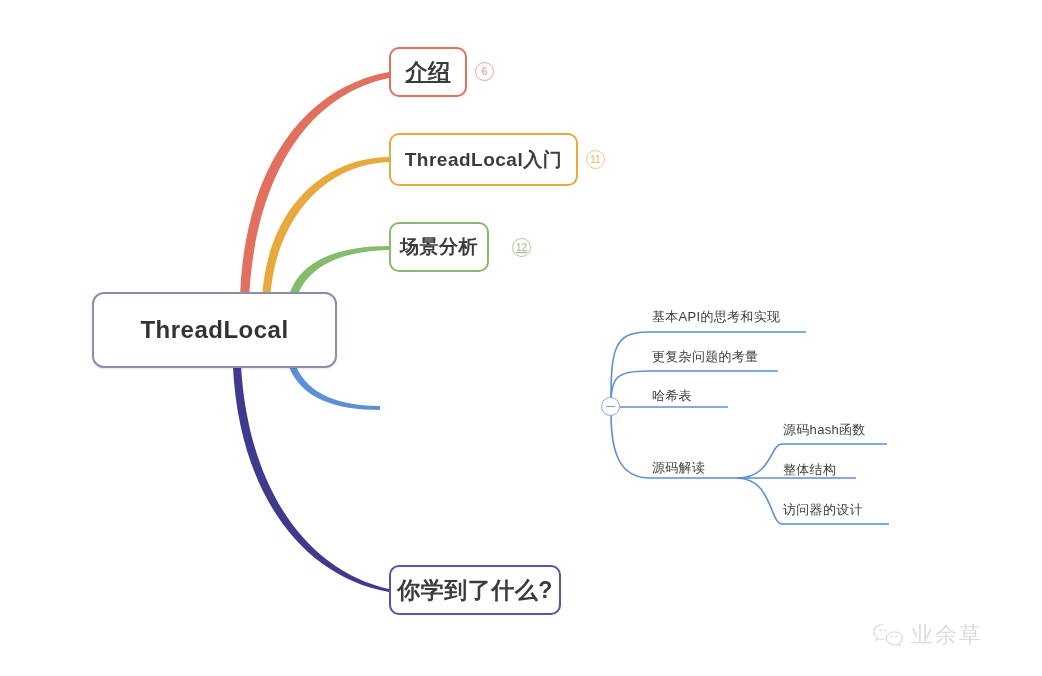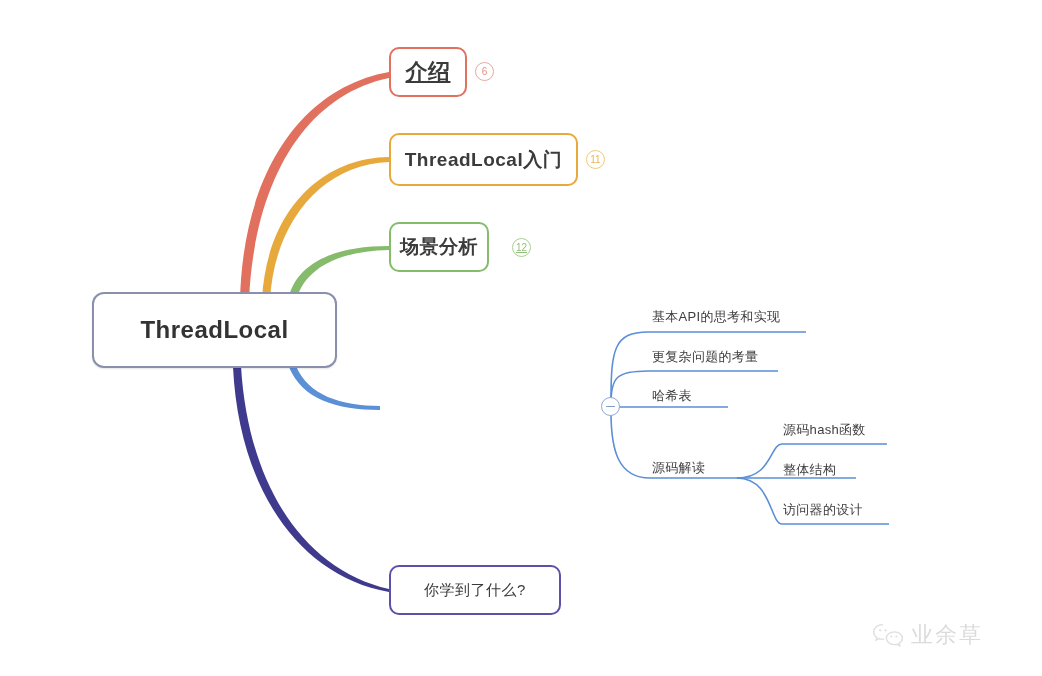--- a/index.html
+++ b/index.html
@@ -107,21 +107,21 @@
   }
   #node-impl .node-label { font-size: 19px; font-weight: bold; }
 
   #node-learned {
     left: 389px;
     top: 565px;
     width: 172px;
     height: 50px;
     border: 2.5px solid #5c50a8;
   }
-  #node-learned .node-label { font-size: 15px; font-weight: normal; text-align: center; }
+  #node-learned .node-label { font-size: 23px; font-weight: bold; text-align: center; }
 
   
   .badge {
     position: absolute;
     width: 19px;
     height: 19px;
     border-radius: 50%;
     box-sizing: border-box;
     display: flex;
     align-items: center;

